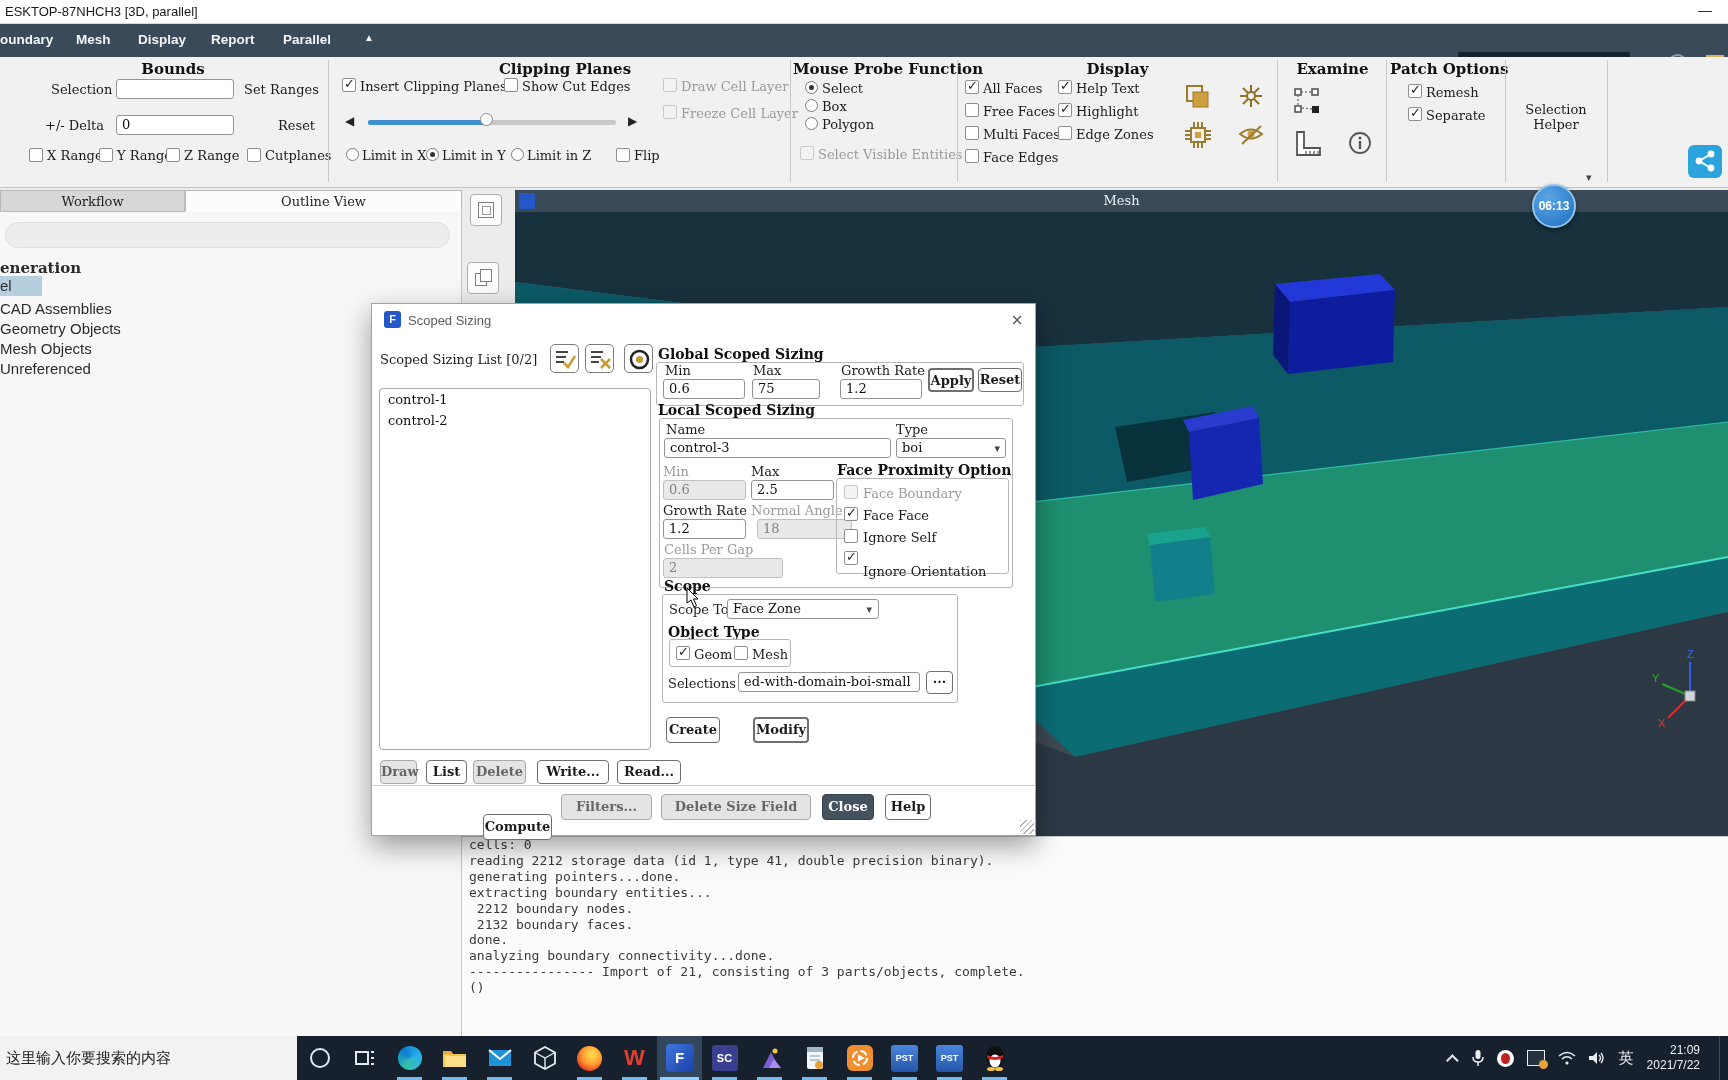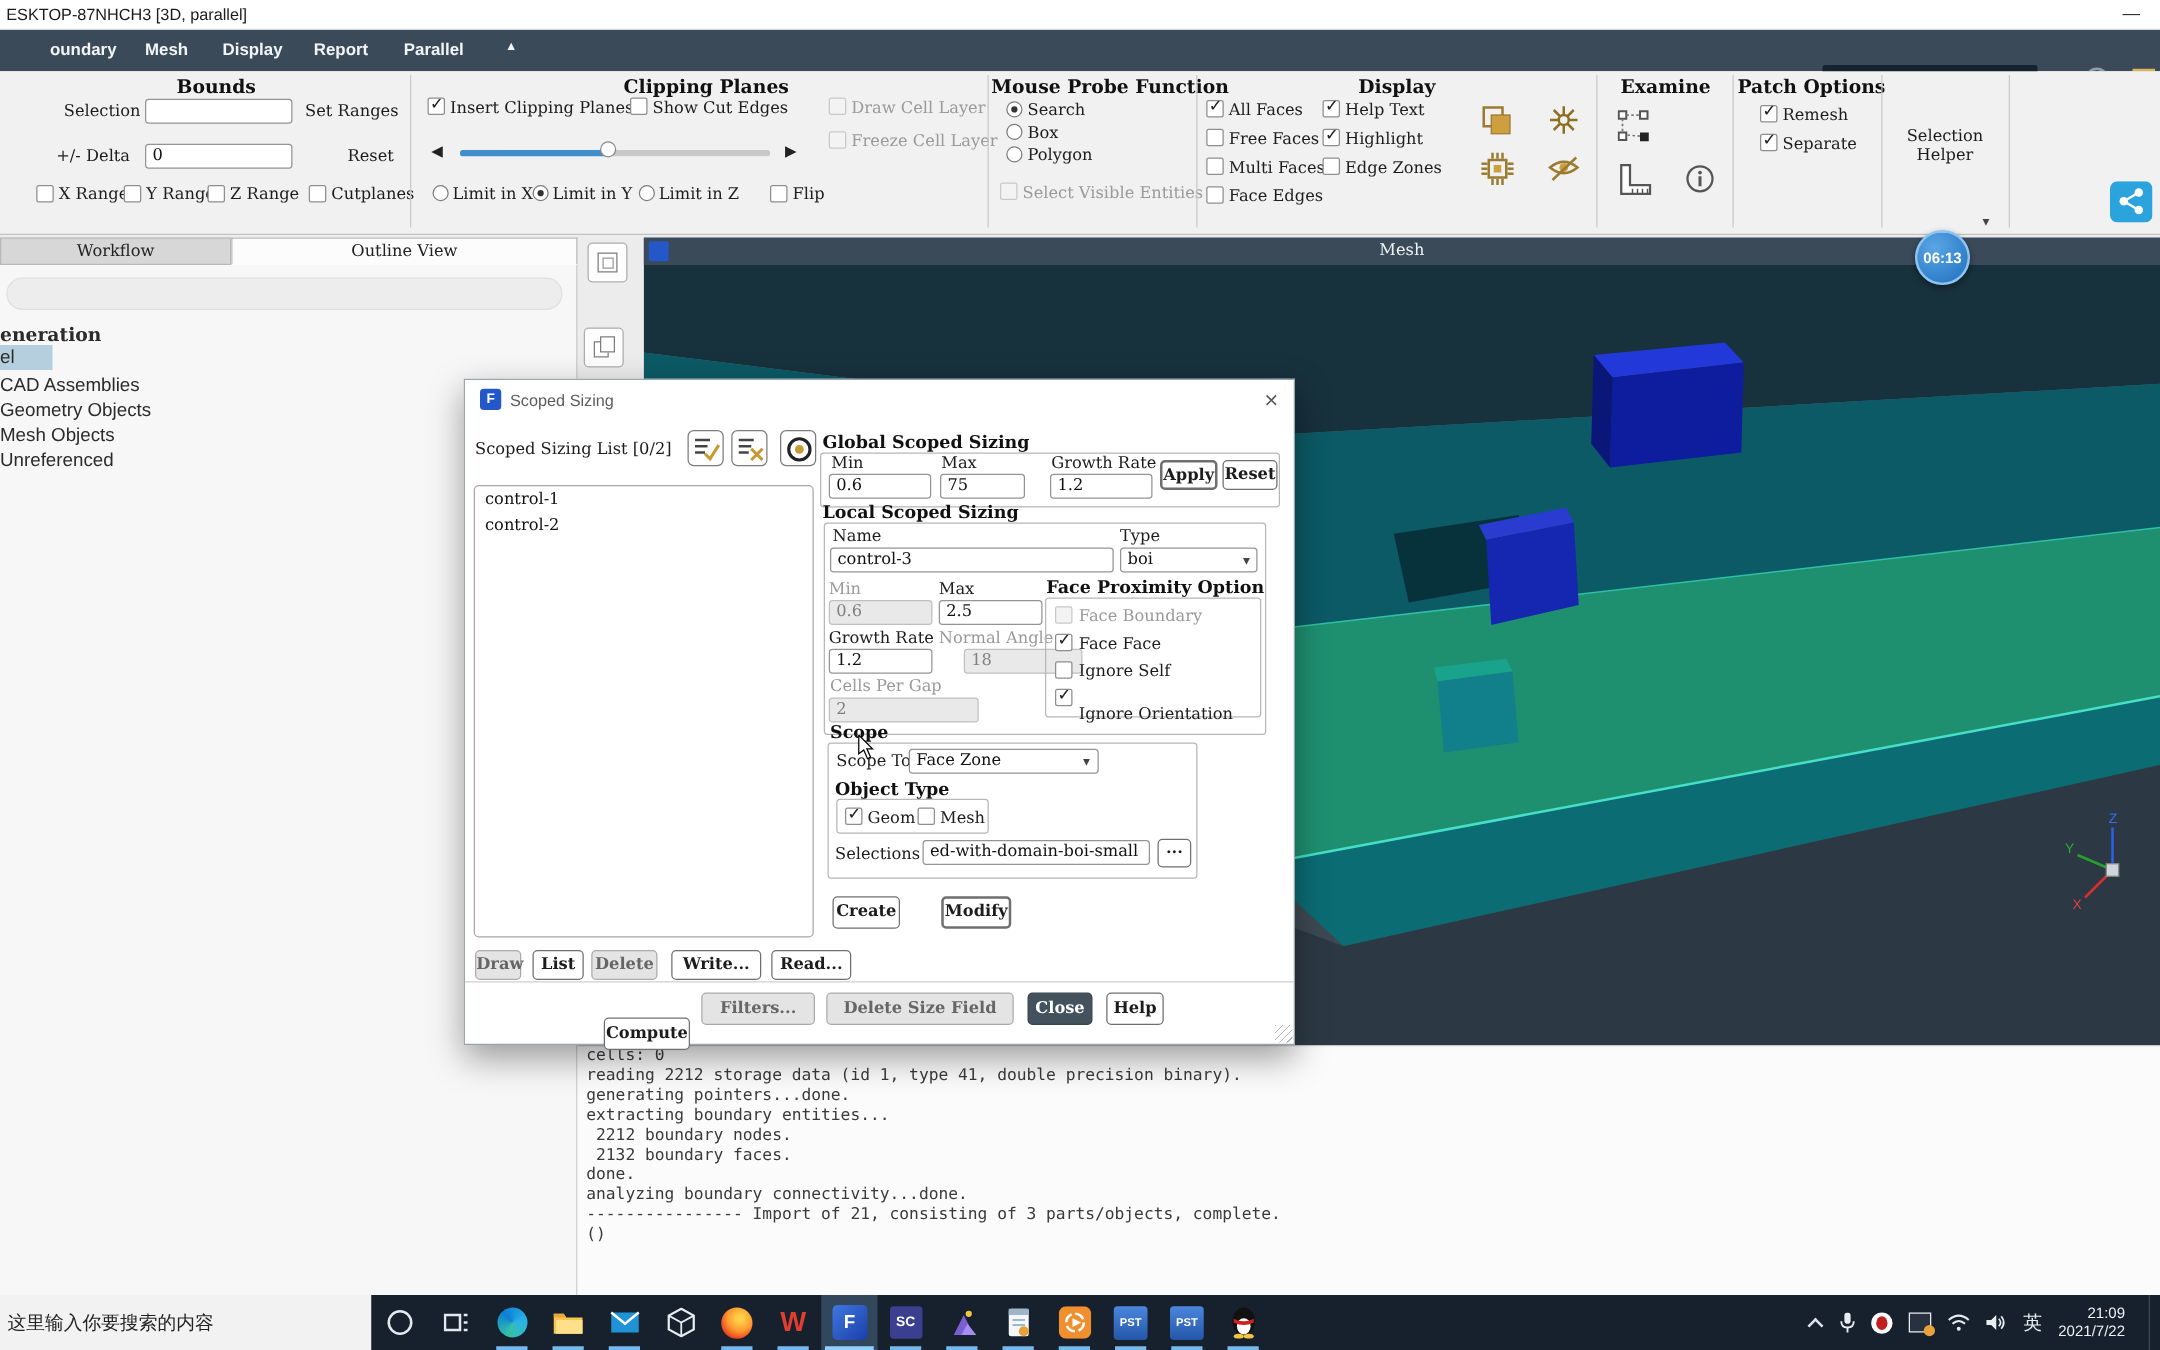--- a/index.html
+++ b/index.html
@@ -30,21 +30,21 @@
   .rd.on::after { content:""; position:absolute; left:3px; top:3px; width:5px; height:5px; border-radius:50%; background:#333; }
   .vsep { position:absolute; top:60px; height:122px; width:1px; background:#c9c9c9; }
   .gbox { position:absolute; border:1px solid #b7b7b7; border-radius:3px; }
   .caret { color:#444; font:11px "DejaVu Sans",sans-serif; }
 
   
   #titlebar { position:absolute; left:0; top:0; width:1728px; height:24px; background:#ffffff; border-bottom:1px solid #d8d8d8; }
   #titlebar .t { position:absolute; left:5px; top:4px; font:13px "Liberation Sans",sans-serif; color:#1a1a1a; }
   #win-min { position:absolute; left:1694px; top:2px; width:22px; height:18px; text-align:center; font:14px "Liberation Sans",sans-serif; color:#333; }
   #menubar { position:absolute; left:0; top:24px; width:1728px; height:33px; background:#3b4a59; }
-  .mitem { position:absolute; top:8px; font:bold 13.5px "Liberation Sans",sans-serif; color:#f2f5f7;padding-left:40px; }
+  .mitem { position:absolute; top:8px; font:bold 13.5px "Liberation Sans",sans-serif; color:#f2f5f7; }
   #qsearch { position:absolute; left:1458px; top:28px; width:172px; height:24px; background:#16222e; border-radius:2px; display:flex; align-items:center; gap:6px; padding-left:7px; }
   #qsearch .ph { font:13px "Liberation Sans",sans-serif; color:#93a3b0; }
   #help-circ { position:absolute; left:1668px; top:30px; width:19px; height:19px; border:2px solid #8fa0ac; border-radius:50%; color:#8fa0ac; font:bold 12px/16px "Liberation Sans",sans-serif; text-align:center; }
   #panel-lines { position:absolute; left:1706px; top:30px; width:18px; height:19px; }
   #panel-lines i { display:block; height:3px; margin:1px 0; background:#d7b562; }
 
   
   #ribbon { position:absolute; left:0; top:57px; width:1728px; height:131px; background:#f1f1f1; border-bottom:1px solid #c3c3c3; }
   .sarrow { position:absolute; font:12px "DejaVu Sans",sans-serif; color:#222; }
 
@@ -183,21 +183,21 @@
     <span class="cb" style="left:616px;top:91px"></span>
     <span class="lbl" style="left:634px;top:91px">Flip</span>
     <span class="cb dis" style="left:663px;top:21px"></span>
     <span class="lbl dis" style="left:681px;top:22px">Draw Cell Layer</span>
     <span class="cb dis" style="left:663px;top:48px"></span>
     <span class="lbl dis" style="left:681px;top:49px">Freeze Cell Layer</span>
     <div class="vsep" style="left:790px;top:3px"></div>
 
     <div class="ghdr" style="left:793px;top:3px;width:162px">Mouse Probe Function</div>
     <span class="rd on" style="left:805px;top:24px"></span>
-    <span class="lbl" style="left:822px;top:24px">Search</span>
+    <span class="lbl" style="left:822px;top:24px">Select</span>
     <span class="rd" style="left:805px;top:42px"></span>
     <span class="lbl" style="left:822px;top:42px">Box</span>
     <span class="rd" style="left:805px;top:60px"></span>
     <span class="lbl" style="left:822px;top:60px">Polygon</span>
     <span class="cb dis" style="left:800px;top:89px"></span>
     <span class="lbl dis" style="left:818px;top:90px">Select Visible Entities</span>
     <div class="vsep" style="left:957px;top:3px"></div>
 
     <div class="ghdr" style="left:1070px;top:3px;width:95px">Display</div>
     <span class="cb on" style="left:965px;top:23px"></span>
@@ -452,21 +452,21 @@
       <span>boi</span>
       <span class="caret" style="position:absolute;right:5px;top:3px">▾</span>
     </div>
     <span class="lbl dis" style="left:291px;top:160px">Min</span>
     <span class="lbl" style="left:379px;top:160px">Max</span>
     <div class="inp dis" style="left:291px;top:176px;width:83px">0.6</div>
     <div class="inp" style="left:379px;top:176px;width:83px">2.5</div>
     <span class="lbl" style="left:291px;top:199px">Growth Rate</span>
     <span class="lbl dis" style="left:379px;top:199px">Normal Angle</span>
     <div class="inp" style="left:291px;top:215px;width:83px">1.2</div>
-    <div class="inp dis" style="left:399px;top:215px;width:95px">18</div>
+    <div class="inp dis" style="left:385px;top:215px;width:95px">18</div>
     <span class="lbl dis" style="left:292px;top:238px">Cells Per Gap</span>
     <div class="inp dis" style="left:291px;top:254px;width:120px">2</div>
 
     <span class="lbl b" style="left:465px;top:158px">Face Proximity Option</span>
     <div class="gbox" style="left:464px;top:174px;width:173px;height:96px"></div>
     <span class="cb dis" style="left:472px;top:181px"></span>
     <span class="lbl dis" style="left:491px;top:182px">Face Boundary</span>
     <span class="cb on" style="left:472px;top:203px"></span>
     <span class="lbl" style="left:491px;top:204px">Face Face</span>
     <span class="cb" style="left:472px;top:225px"></span>

